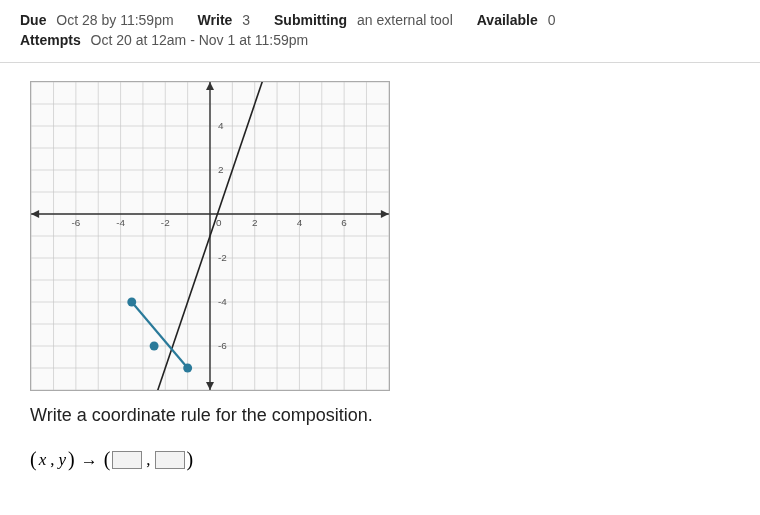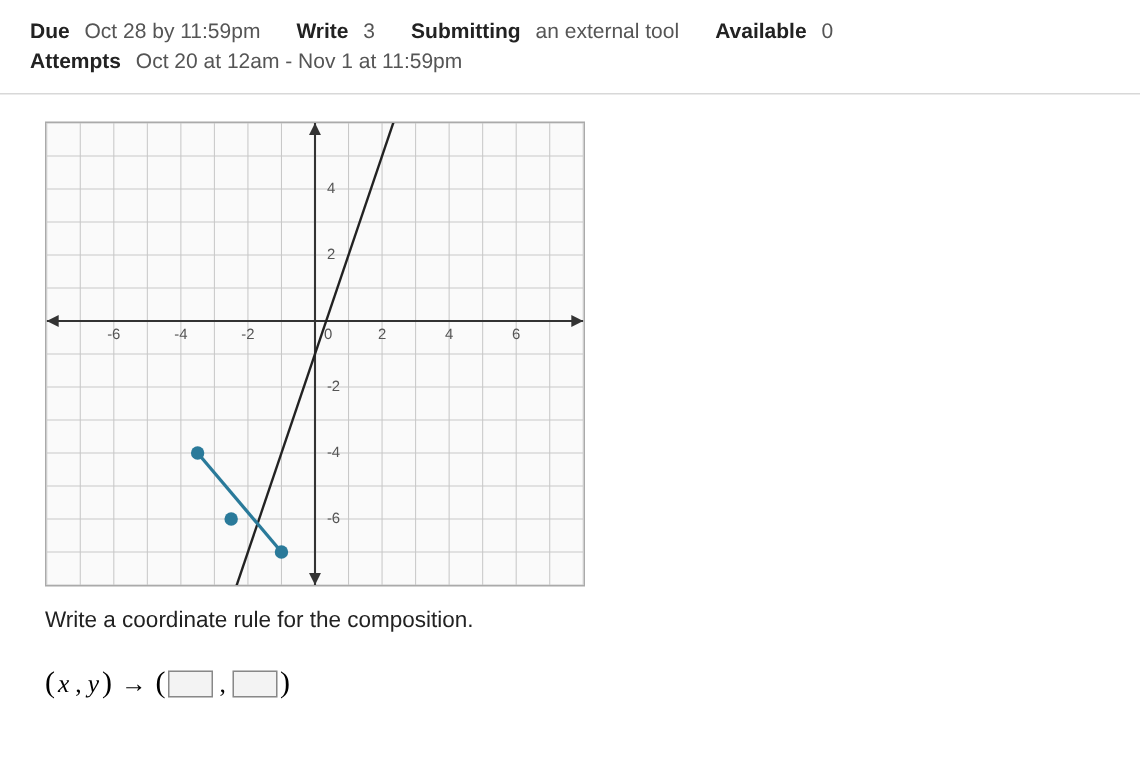--- a/index.html
+++ b/index.html
@@ -7,21 +7,21 @@
     .header { padding: 12px 10px 10px 20px; border-bottom: 1px solid #d8d8d8; color: #333; font-size: 14px; }
     .header-row { display: flex; gap: 24px; flex-wrap: wrap; margin-bottom: 4px; }
     .header-item { white-space: nowrap; }
     .header-item .lbl { font-weight: 600; margin-right: 6px; color: #222; }
     .header-item .val { color: #555; }
     .attempts { color: #888; }
     .allowed { color: #888; }
     .content { padding: 18px 30px; position: relative; }
     .graph-frame { width: 360px; height: 310px; border: 1px solid #aaa; position: relative; background: #fafafa; }
     .graph-svg { width: 100%; height: 100%; display: block; }
-    .prompt { margin-top: 14px; font-size: 15px; color: #222; }
+    .prompt { margin-top: 14px; font-size: 18px; color: #222; }
     .equation { margin-top: 22px; font-size: 17px; font-family: "Times New Roman", serif; font-style: italic; display: flex; align-items: center; gap: 2px; }
     .paren { font-style: normal; font-size: 20px; }
     .arrow { font-style: normal; margin: 0 4px; }
     .inputbox { width: 30px; height: 18px; border: 1px solid #888; background: #f3f3f3; display: inline-block; }
     .comma { font-style: normal; margin: 0 2px; }
   </style>
 </head>
 <body>
 
 <div class="header">

